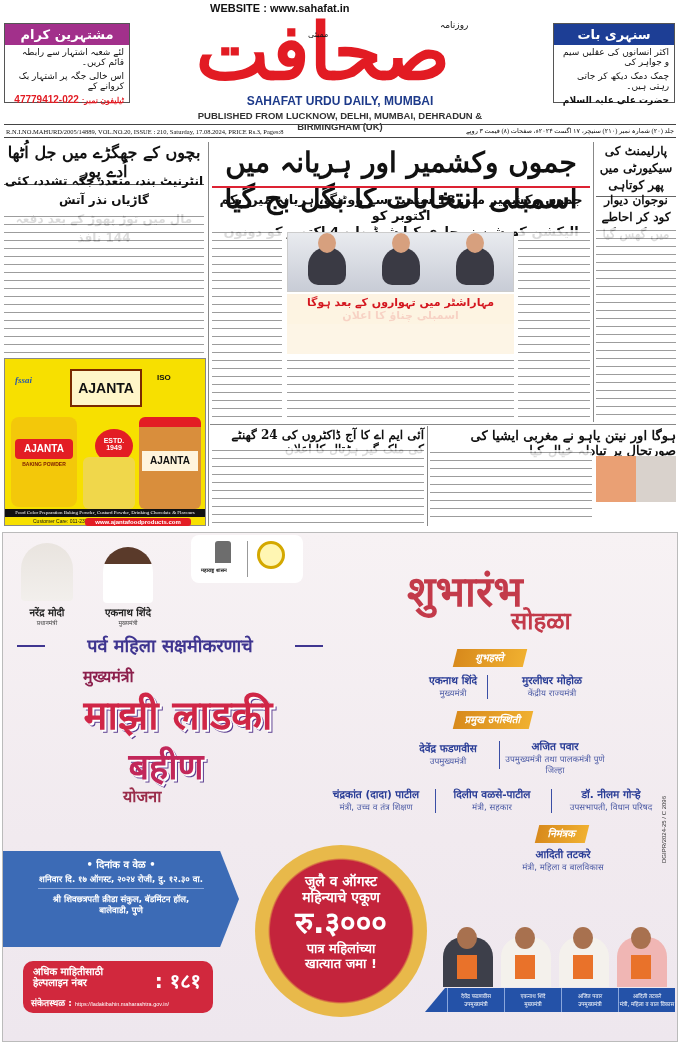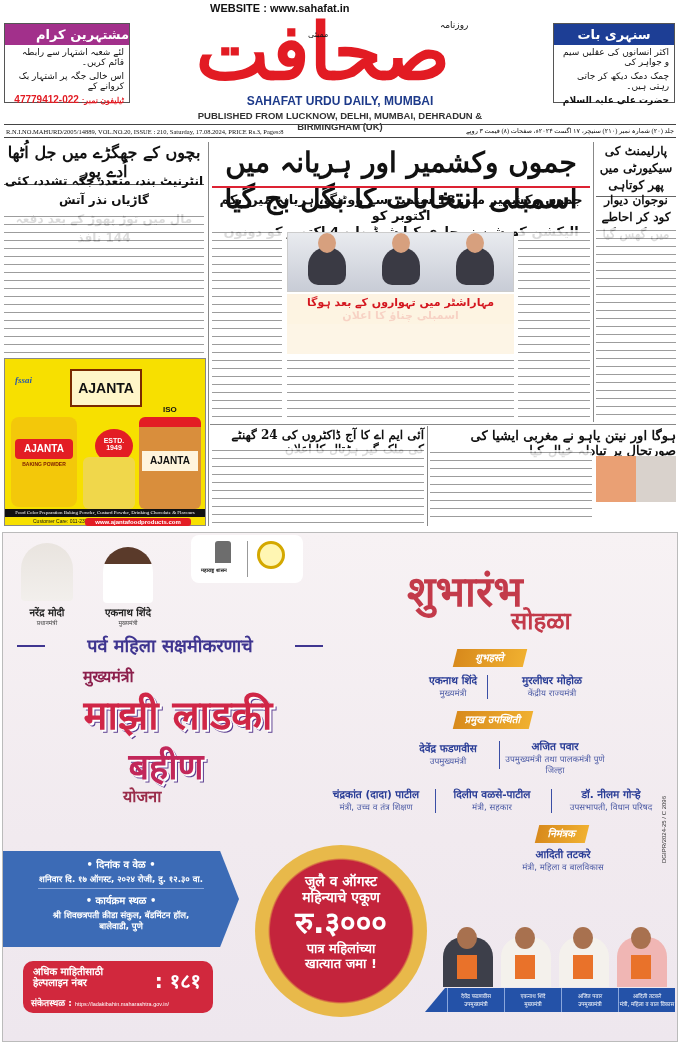--- a/index.html
+++ b/index.html
@@ -7,21 +7,21 @@
   .abs { position: absolute; }
   
   .website { left: 210px; top: 2px; font: bold 11px "Liberation Sans", sans-serif; }
   .logo { left: 230px; top: 6px; width: 220px; height: 92px; font: bold 78px "DejaVu Serif", serif; color: #e21b23; text-align: center; line-height: 92px; direction: rtl; }
   .roznama { left: 440px; top: 20px; font: 9px "DejaVu Sans", sans-serif; color:#111; }
   .mumbai-small { left: 308px; top: 30px; font: 8px "DejaVu Sans", sans-serif; }
   .subtitle { left: 225px; top: 94px; width: 230px; text-align: center; font: bold 12px "Liberation Sans", sans-serif; color: #1d3a8a; }
   .published { left: 170px; top: 110px; width: 340px; text-align: center; font: bold 9.5px "Liberation Sans", sans-serif; color: #333; }
   .box { border: 1px solid #555; background: #fff; }
   .box-left { left: 4px; top: 23px; width: 126px; height: 80px; }
-  .box-left .hd { background: #a2308b; color: #fff; font: bold 13px "DejaVu Sans", sans-serif; padding: 3px 0; direction: rtl; }
+  .box-left .hd { background: #a2308b; color: #fff; text-align: center; font: bold 13px "DejaVu Sans", sans-serif; padding: 3px 0; direction: rtl; }
   .box-right { left: 553px; top: 23px; width: 122px; height: 80px; }
   .box-right .hd { background: #1d3e95; color: #fff; text-align: center; font: bold 13px "DejaVu Sans", sans-serif; padding: 3px 0; direction: rtl; }
   .box .line { font: 9px "DejaVu Sans", sans-serif; direction: rtl; text-align: right; padding: 2px 5px; }
   .box .phone { color: #e21b23; font: bold 10px "Liberation Sans", sans-serif; text-align: right; padding: 1px 5px; }
   .box .sign { font: bold 9px "DejaVu Sans", sans-serif; text-align: right; padding: 2px 5px; direction: rtl; }
   .regline { left: 4px; top: 124px; width: 672px; border-top: 1px solid #444; border-bottom: 1px solid #444; height: 14px; font: 6.5px "Liberation Serif", serif; display:flex; justify-content: space-between; align-items: center; padding: 0 2px; }
   .urdu { direction: rtl; text-align: right; }
   
   .h-main { left: 212px; top: 145px; width: 378px; font: bold 28px "DejaVu Serif", serif; text-align: center; direction: rtl; line-height: 36px; }
   .red-rule { left: 212px; top: 186px; width: 378px; height: 2px; background: #d23; }
@@ -46,21 +46,21 @@
   .ajanta .estd { position:absolute; left: 90px; top: 70px; width: 38px; height: 34px; border-radius: 50%; background:#e31d24; color:#fff; font: bold 7px "Liberation Sans", sans-serif; text-align:center; padding-top: 8px; }
   .ajanta .jar1 { position:absolute; left: 6px; top: 58px; width: 66px; height: 90px; background:#f3c80a; border-radius: 8px; }
   .ajanta .jar1 .lbl { position:absolute; left:4px; top:22px; width:58px; height:20px; background:#e31d24; color:#fff; font: bold 10px "Liberation Sans", sans-serif; text-align:center; line-height:20px; border-radius: 4px; }
   .ajanta .jar2 { position:absolute; left: 78px; top: 98px; width: 52px; height: 52px; background:#f0d74b; border-radius: 6px; }
   .ajanta .jar3 { position:absolute; left: 134px; top: 58px; width: 62px; height: 92px; background:#d98e3c; border-top: 10px solid #e31d24; border-radius: 6px; }
   .ajanta .jar3 .lbl { position:absolute; left:3px; top:24px; width:56px; height:20px; background:#fff4dc; color:#111; font: bold 10px "Liberation Sans", sans-serif; text-align:center; line-height:20px; }
   .ajanta .strip { position:absolute; left:0; top: 150px; width:100%; height: 8px; background:#111; color:#fff; font: 5px "Liberation Serif", serif; text-align:center; line-height:8px; }
   .ajanta .url { position:absolute; left: 80px; top: 159px; width: 106px; height: 8px; background:#e31d24; color:#fff; font: bold 6px "Liberation Sans", sans-serif; text-align:center; line-height:8px; border-radius: 3px;}
   .ajanta .care { position:absolute; left: 28px; top: 159px; font: 5px "Liberation Sans", sans-serif; }
   .ajanta .fssai { position:absolute; left: 10px; top: 16px; font: italic bold 9px "Liberation Serif", serif; color:#2b5aa6; }
-  .ajanta .iso { position:absolute; left: 158px; top: 14px; font: bold 8px "Liberation Sans", sans-serif; margin-top: 32px; }
+  .ajanta .iso { position:absolute; left: 152px; top: 14px; font: bold 8px "Liberation Sans", sans-serif; }
   
   .ad { left: 2px; top: 532px; width: 676px; height: 510px; background: linear-gradient(180deg, #f7f2f4 0%, #f1eaef 60%, #eee7ee 100%); border: 1px solid #bbb; }
   .ad .modi { position:absolute; left: 18px; top: 10px; width: 52px; height: 58px; border-radius: 26px 26px 4px 4px; background: linear-gradient(#e9e4df, #f2efec); }
   .ad .shinde { position:absolute; left: 100px; top: 14px; width: 50px; height: 56px; border-radius: 25px 25px 4px 4px; background: linear-gradient(#5a3a2a 0 30%, #fff 30% 100%); }
   .ad .nm { position:absolute; font: bold 10px "DejaVu Sans", sans-serif; text-align:center; color:#222; }
   .ad .nm-sub { position:absolute; font: 6px "DejaVu Sans", sans-serif; text-align:center; color:#444; }
   .ad .logos { position:absolute; left: 188px; top: 2px; width: 112px; height: 48px; background: #fff; border-radius: 8px; }
   .ad .emblem { position:absolute; left: 24px; top: 6px; width: 16px; height: 22px; background:#6d6d6d; border-radius: 3px 3px 0 0; }
   .ad .seal { position:absolute; left: 66px; top: 6px; width: 28px; height: 28px; border-radius: 50%; border: 3px solid #d4a800; background:#fff6b3; }
   .ad .mahashasan { position:absolute; left: 10px; top: 32px; font: bold 5px "DejaVu Sans", sans-serif; }
@@ -256,21 +256,20 @@
   <div class="ribbon" style="left:534px;top:292px;width:50px;">निमंत्रक</div>
   <div class="ppl" style="left:500px;top:314px;width:120px;">
     <div class="n">आदिती तटकरे</div>
     <div class="r">मंत्री, महिला व बालविकास</div>
   </div>
 
   <div class="dateblk">
     <div class="t">• दिनांक व वेळ •</div>
     <div class="v">शनिवार दि. १७ ऑगस्ट, २०२४ रोजी, दु. १२.३० वा.</div>
     <div class="dv"></div>
-    <div class="t">• कार्यक्रम स्थळ •</div>
     <div class="v" style="margin-bottom:0">श्री शिवछत्रपती क्रीडा संकुल, बॅडमिंटन हॉल,</div>
     <div class="v" style="margin-top:0">बालेवाडी, पुणे</div>
   </div>
 
   <div class="helpline">
     <div class="lbl">अधिक माहितीसाठी हेल्पलाइन नंबर</div>
     <div class="num">: १८१</div>
     <div class="web"><span style="font:bold 9px 'DejaVu Sans',sans-serif;">संकेतस्थळ :</span> <span>https://ladakibahin.maharashtra.gov.in/</span></div>
   </div>
 

